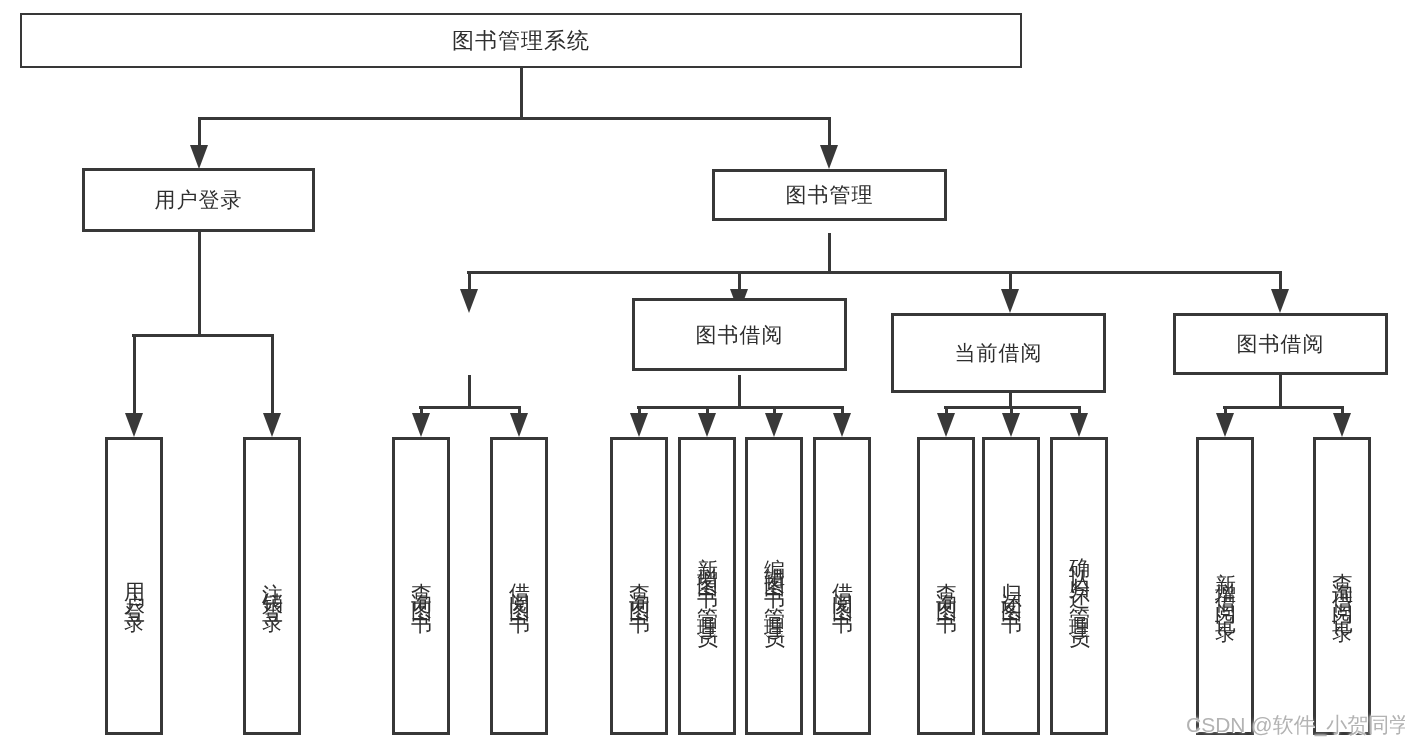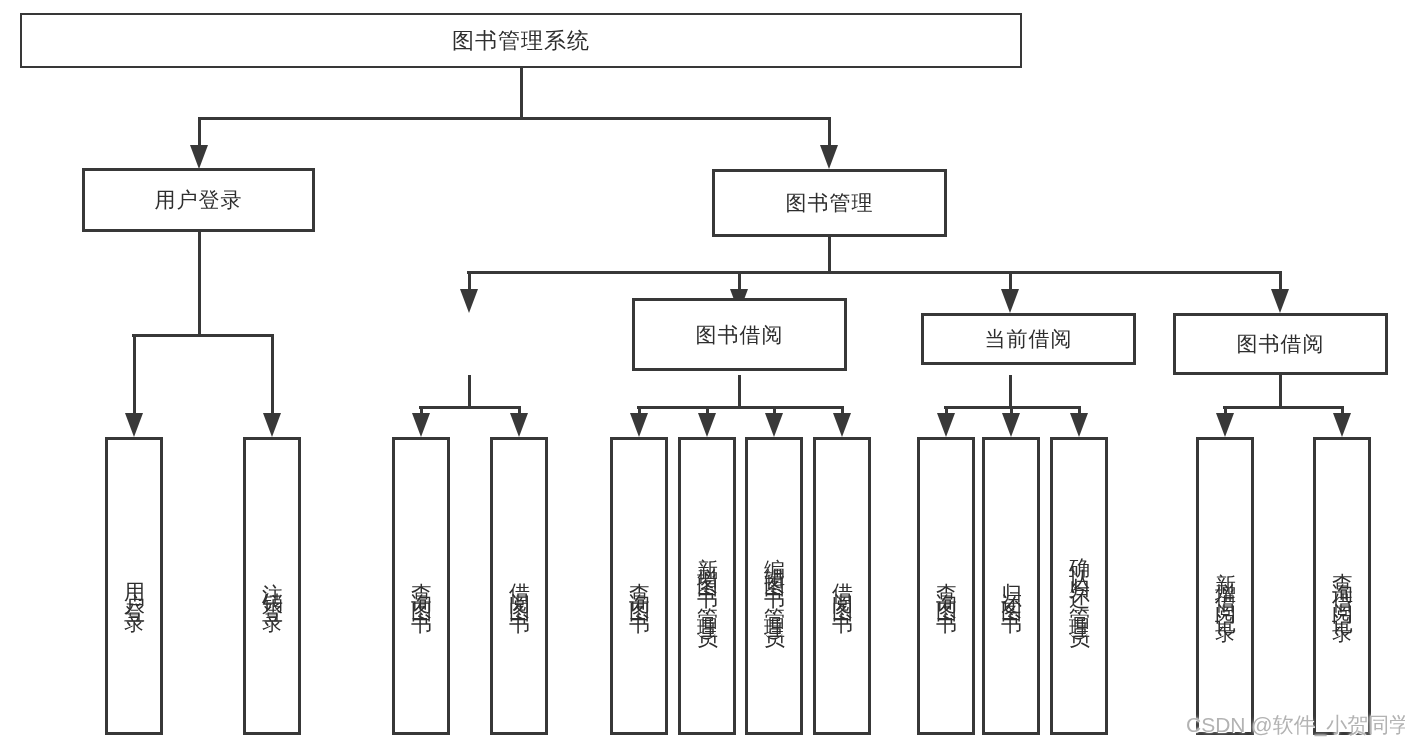--- a/index.html
+++ b/index.html
@@ -92,21 +92,21 @@
     <div class="head"></div>
   </div>
   <div class="arrow" style="left:820px;top:117px;height:52px">
     <div class="stem"></div>
     <div class="head"></div>
   </div>
 
   <div class="node" style="left:82px;top:168px;width:233px;height:64px">
     <span>用户登录</span>
   </div>
-  <div class="node" style="left:712px;top:169px;width:235px;height:68px">
+  <div class="node" style="left:712px;top:169px;width:235px;height:52px">
     <span>图书管理</span>
   </div>
 
   <div class="vl" style="left:198px;top:232px;height:105px"></div>
   <div class="hl" style="left:132px;top:334px;width:142px"></div>
   <div class="arrow" style="left:125px;top:334px;height:103px">
     <div class="stem"></div>
     <div class="head"></div>
   </div>
   <div class="arrow" style="left:263px;top:334px;height:103px">
@@ -129,21 +129,21 @@
     <div class="head"></div>
   </div>
   <div class="arrow" style="left:1271px;top:271px;height:42px">
     <div class="stem"></div>
     <div class="head"></div>
   </div>
 
   <div class="node" style="left:632px;top:298px;width:215px;height:73px">
     <span>图书借阅</span>
   </div>
-  <div class="node" style="left:921px;top:313px;width:215px;height:52px">
+  <div class="node" style="left:891px;top:313px;width:215px;height:80px">
     <span>当前借阅</span>
   </div>
   <div class="node" style="left:1173px;top:313px;width:215px;height:62px">
     <span>图书借阅</span>
   </div>
 
   <div class="vl" style="left:468px;top:375px;height:34px"></div>
   <div class="hl" style="left:419px;top:406px;width:102px"></div>
   <div class="arrow" style="left:412px;top:406px;height:31px">
     <div class="stem"></div>

